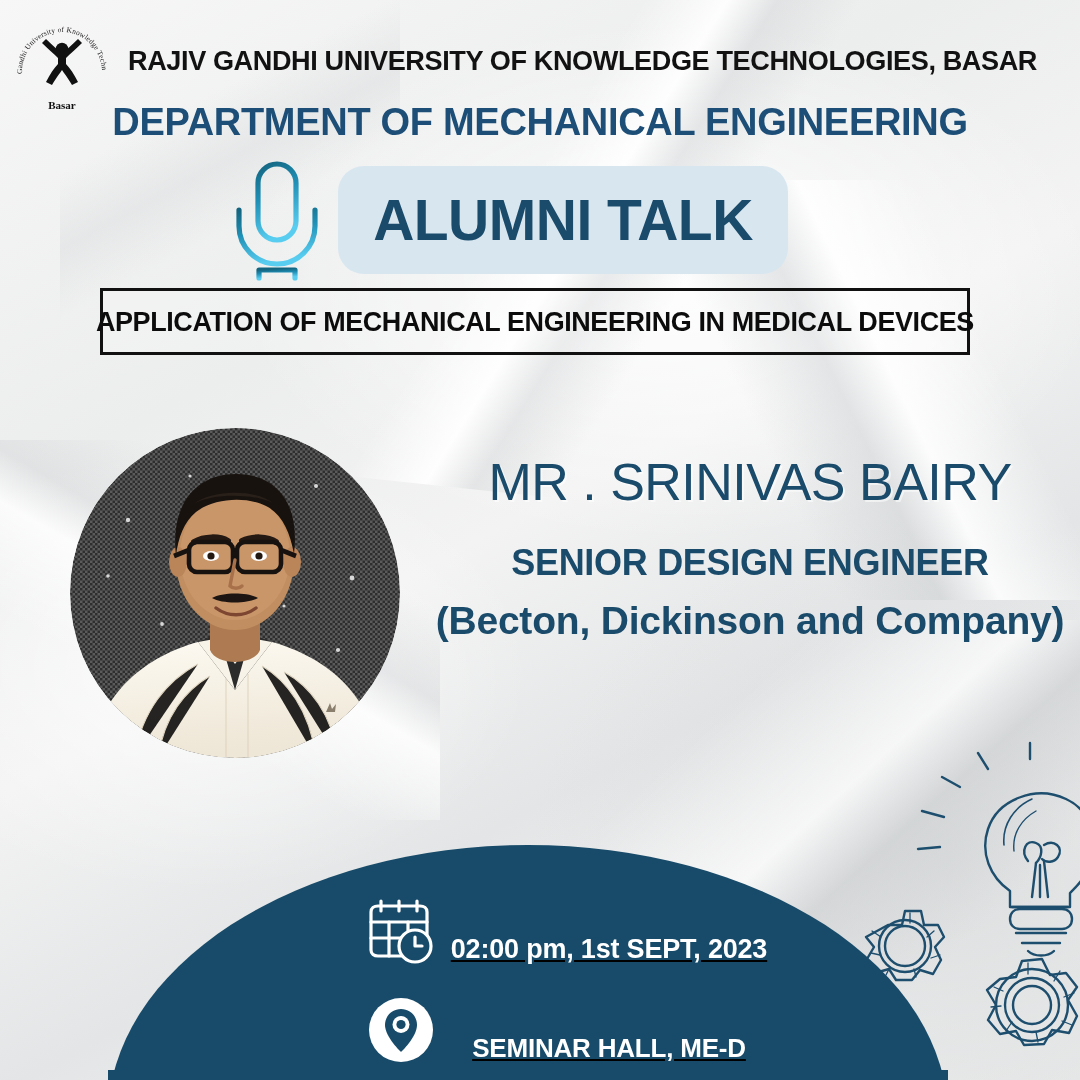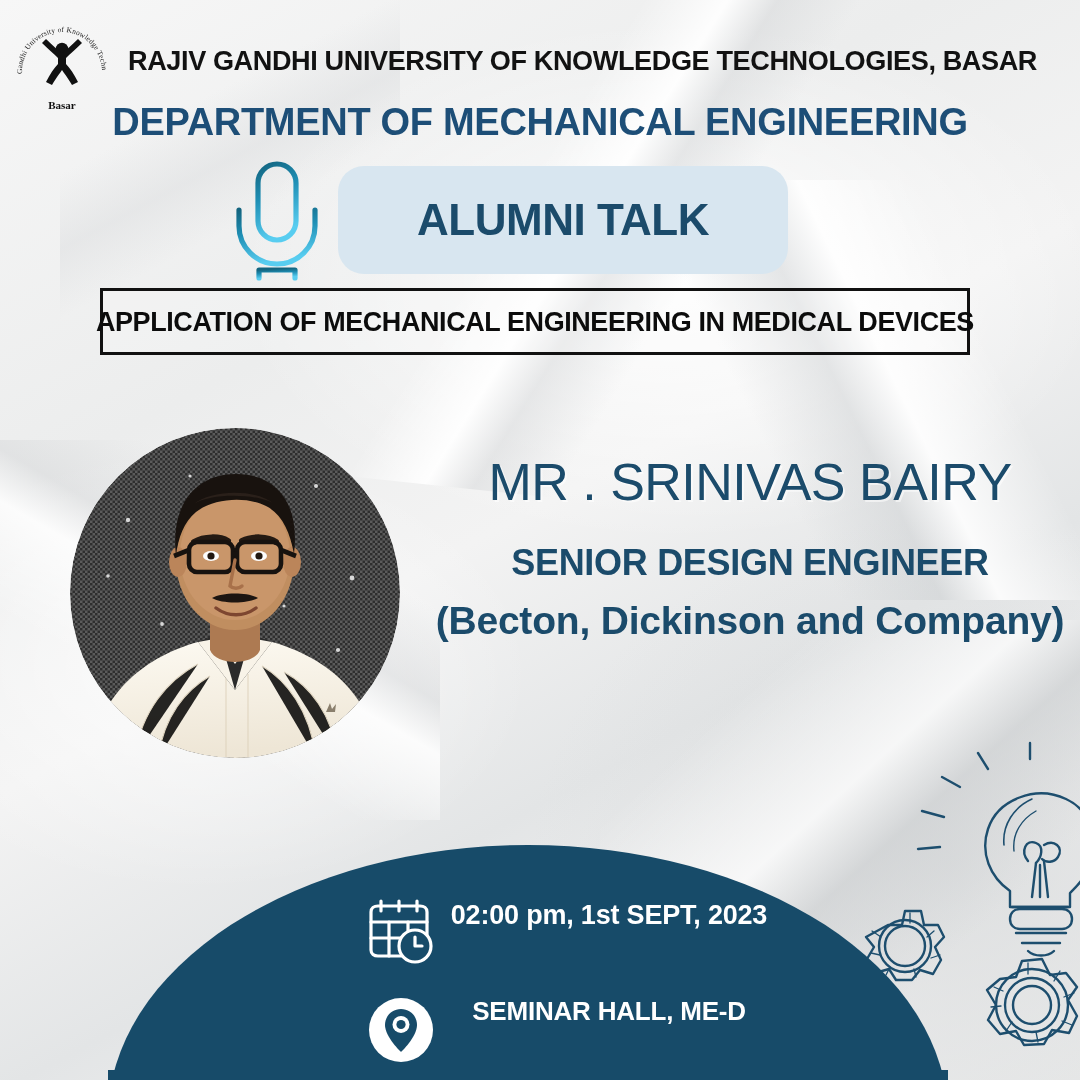--- a/index.html
+++ b/index.html
@@ -53,21 +53,21 @@
   
   .mic{ position:absolute; left:225px; top:156px; width:104px; height:128px; }
   .mic svg{ width:100%; height:100%; display:block; }
 
   .talk-badge{
     position:absolute; left:338px; top:166px; width:450px; height:108px;
     background:#d8e6f0; border-radius:26px;
     display:flex; align-items:center; justify-content:center;
   }
   .talk-badge .txt{
-    font-size:44px; font-weight:bold; color:#1b4b6b;
+    font-size:57px; font-weight:bold; color:#1b4b6b;
     letter-spacing:-0.5px; line-height:1;
   }
 
   
   .topic-box{
     position:absolute; left:100px; top:288px; width:870px; height:67px;
     border:3px solid #111; background:rgba(255,255,255,.18);
     display:flex; align-items:center; justify-content:center;
   }
   .topic-box .txt{
@@ -111,21 +111,21 @@
   .navy{
     position:absolute; left:108px; top:845px;
     width:840px; height:470px;
     background:#174B69; border-radius:50% 50% 0 0 / 58% 58% 0 0;
   }
   .navy-fill{
     position:absolute; left:108px; top:1070px; width:840px; height:20px; background:#174B69;
   }
 
   .info{ position:absolute; left:355px; top:898px; width:420px; }
-  .info-row{ display:flex; align-items:flex-start; }
+  .info-row{ display:flex; align-items:flex-end;text-decoration:underline; }
   .info-row + .info-row{ margin-top:28px; }
   .info-icon{ width:92px; flex:0 0 92px; display:flex; align-items:center; justify-content:center; }
   .info-icon svg{ display:block; }
   .info-text{
     flex:1; color:#ffffff; font-weight:bold; letter-spacing:-0.2px;
   }
   .info-text.datetime{ font-size:27px; line-height:1.32; text-align:center; padding-right:4px;}
   .info-text.venue{ font-size:26px; text-align:center; padding-right:4px;}
 </style>
 </head>

